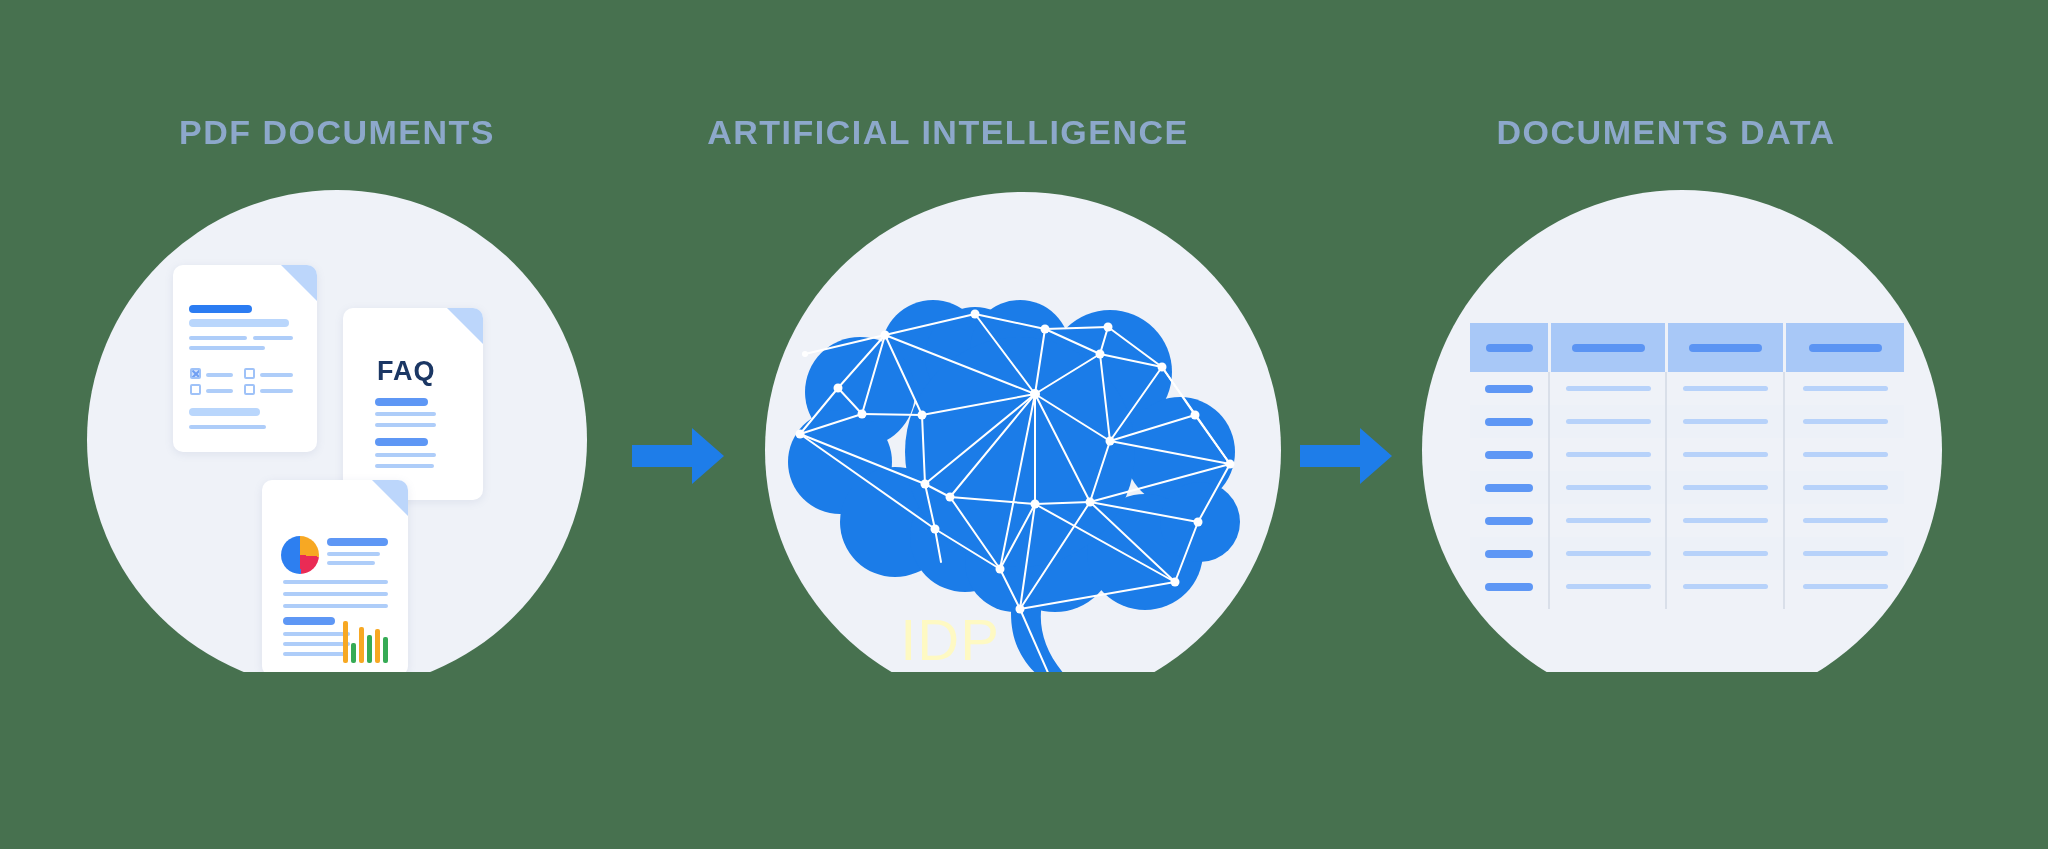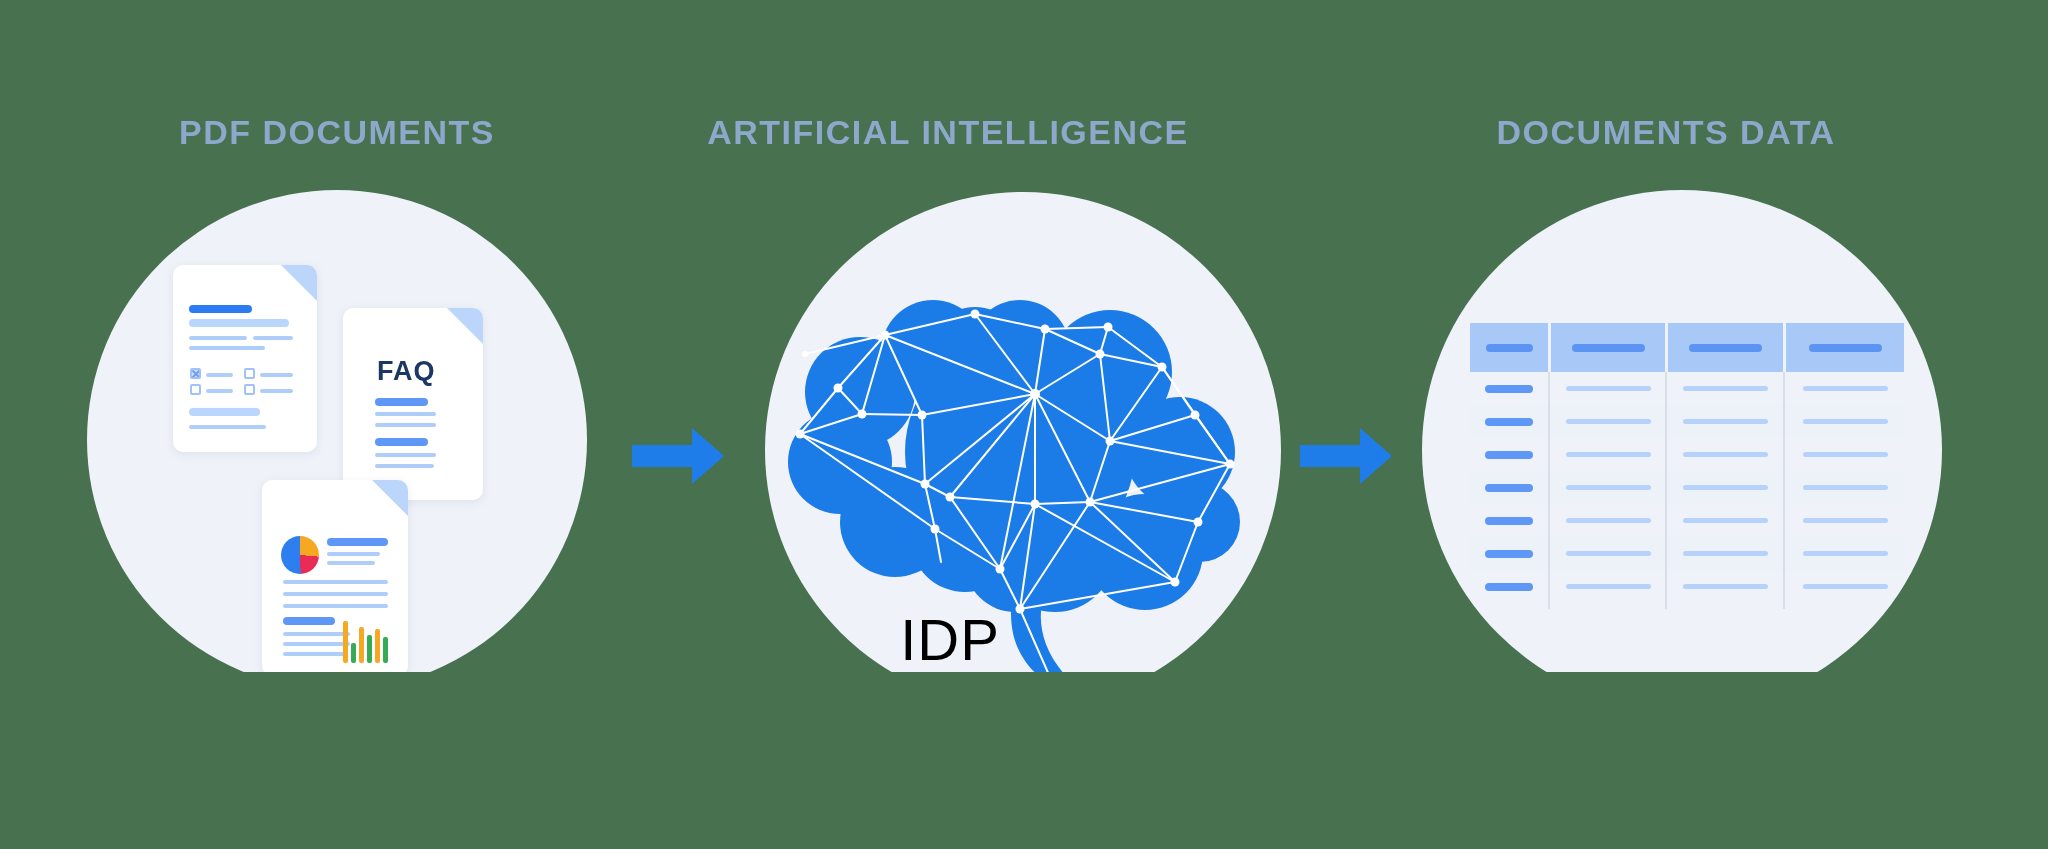--- a/index.html
+++ b/index.html
@@ -27,21 +27,21 @@
   .pie{width:38px;height:38px;border-radius:50%;
        background:conic-gradient(#f7a823 0 95deg,#ea2b55 95deg 178deg,#2d7ff0 178deg 360deg);}
   .minibars{display:flex;align-items:flex-end;gap:3px;}
   .minibars i{display:block;width:5px;border-radius:2px;}
   .minibars .o{background:#f7a823;}
   .minibars .g{background:#36ab55;}
   
   .arrow{position:absolute;width:92px;height:56px;}
   
   .idp-label{position:absolute;left:880px;top:606px;width:140px;text-align:center;
-             font-size:58px;font-weight:400;letter-spacing:1px;color:#000000;}
+             font-size:58px;font-weight:400;letter-spacing:1px;color:#fef9c3;}
   
   .table{position:absolute;left:1470px;top:323px;width:434px;height:286px;}
   .thead{display:flex;gap:3px;height:49px;}
   .th{background:#a8c8f7;display:flex;align-items:center;justify-content:center;}
   .tr{display:flex;gap:3px;height:33px;align-items:center;}
   .tr.alt{background:#edf1f8;}
   .td{display:flex;align-items:center;justify-content:center;}
   .tline{width:85px;height:5px;border-radius:2.5px;background:#b7d2fa;}
   .tbar{width:48px;height:8px;border-radius:4px;background:#5e97f5;}
   .hbar1{width:47px;height:8px;border-radius:4px;background:#5b94f3;}

